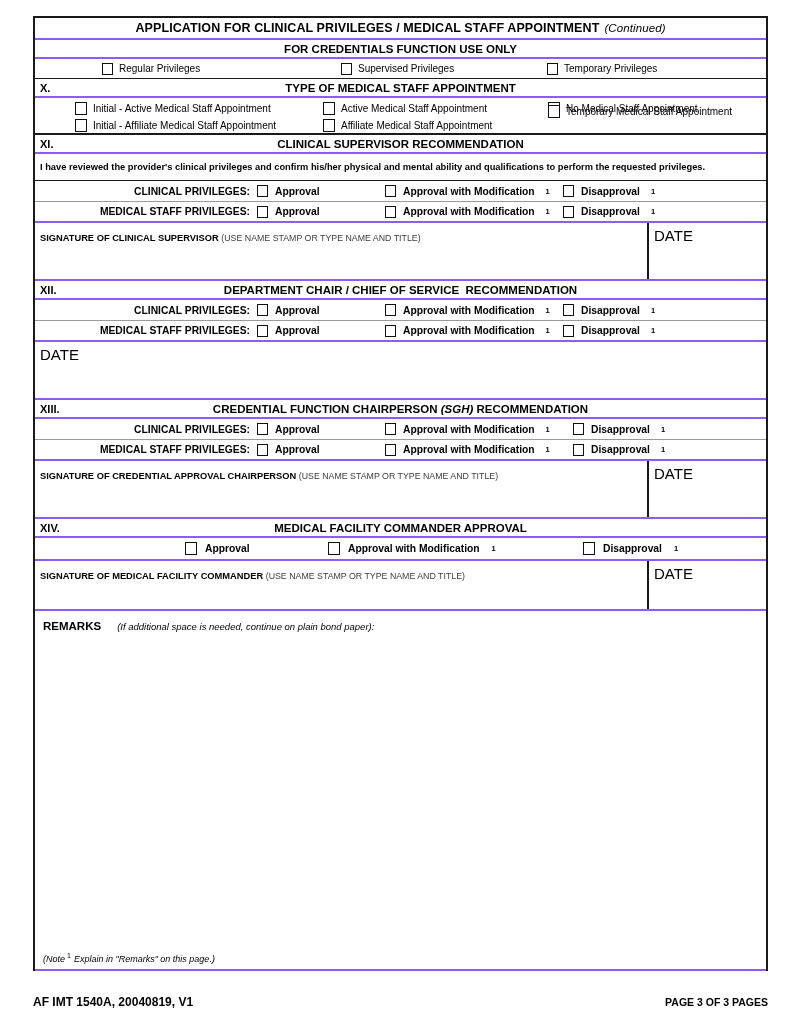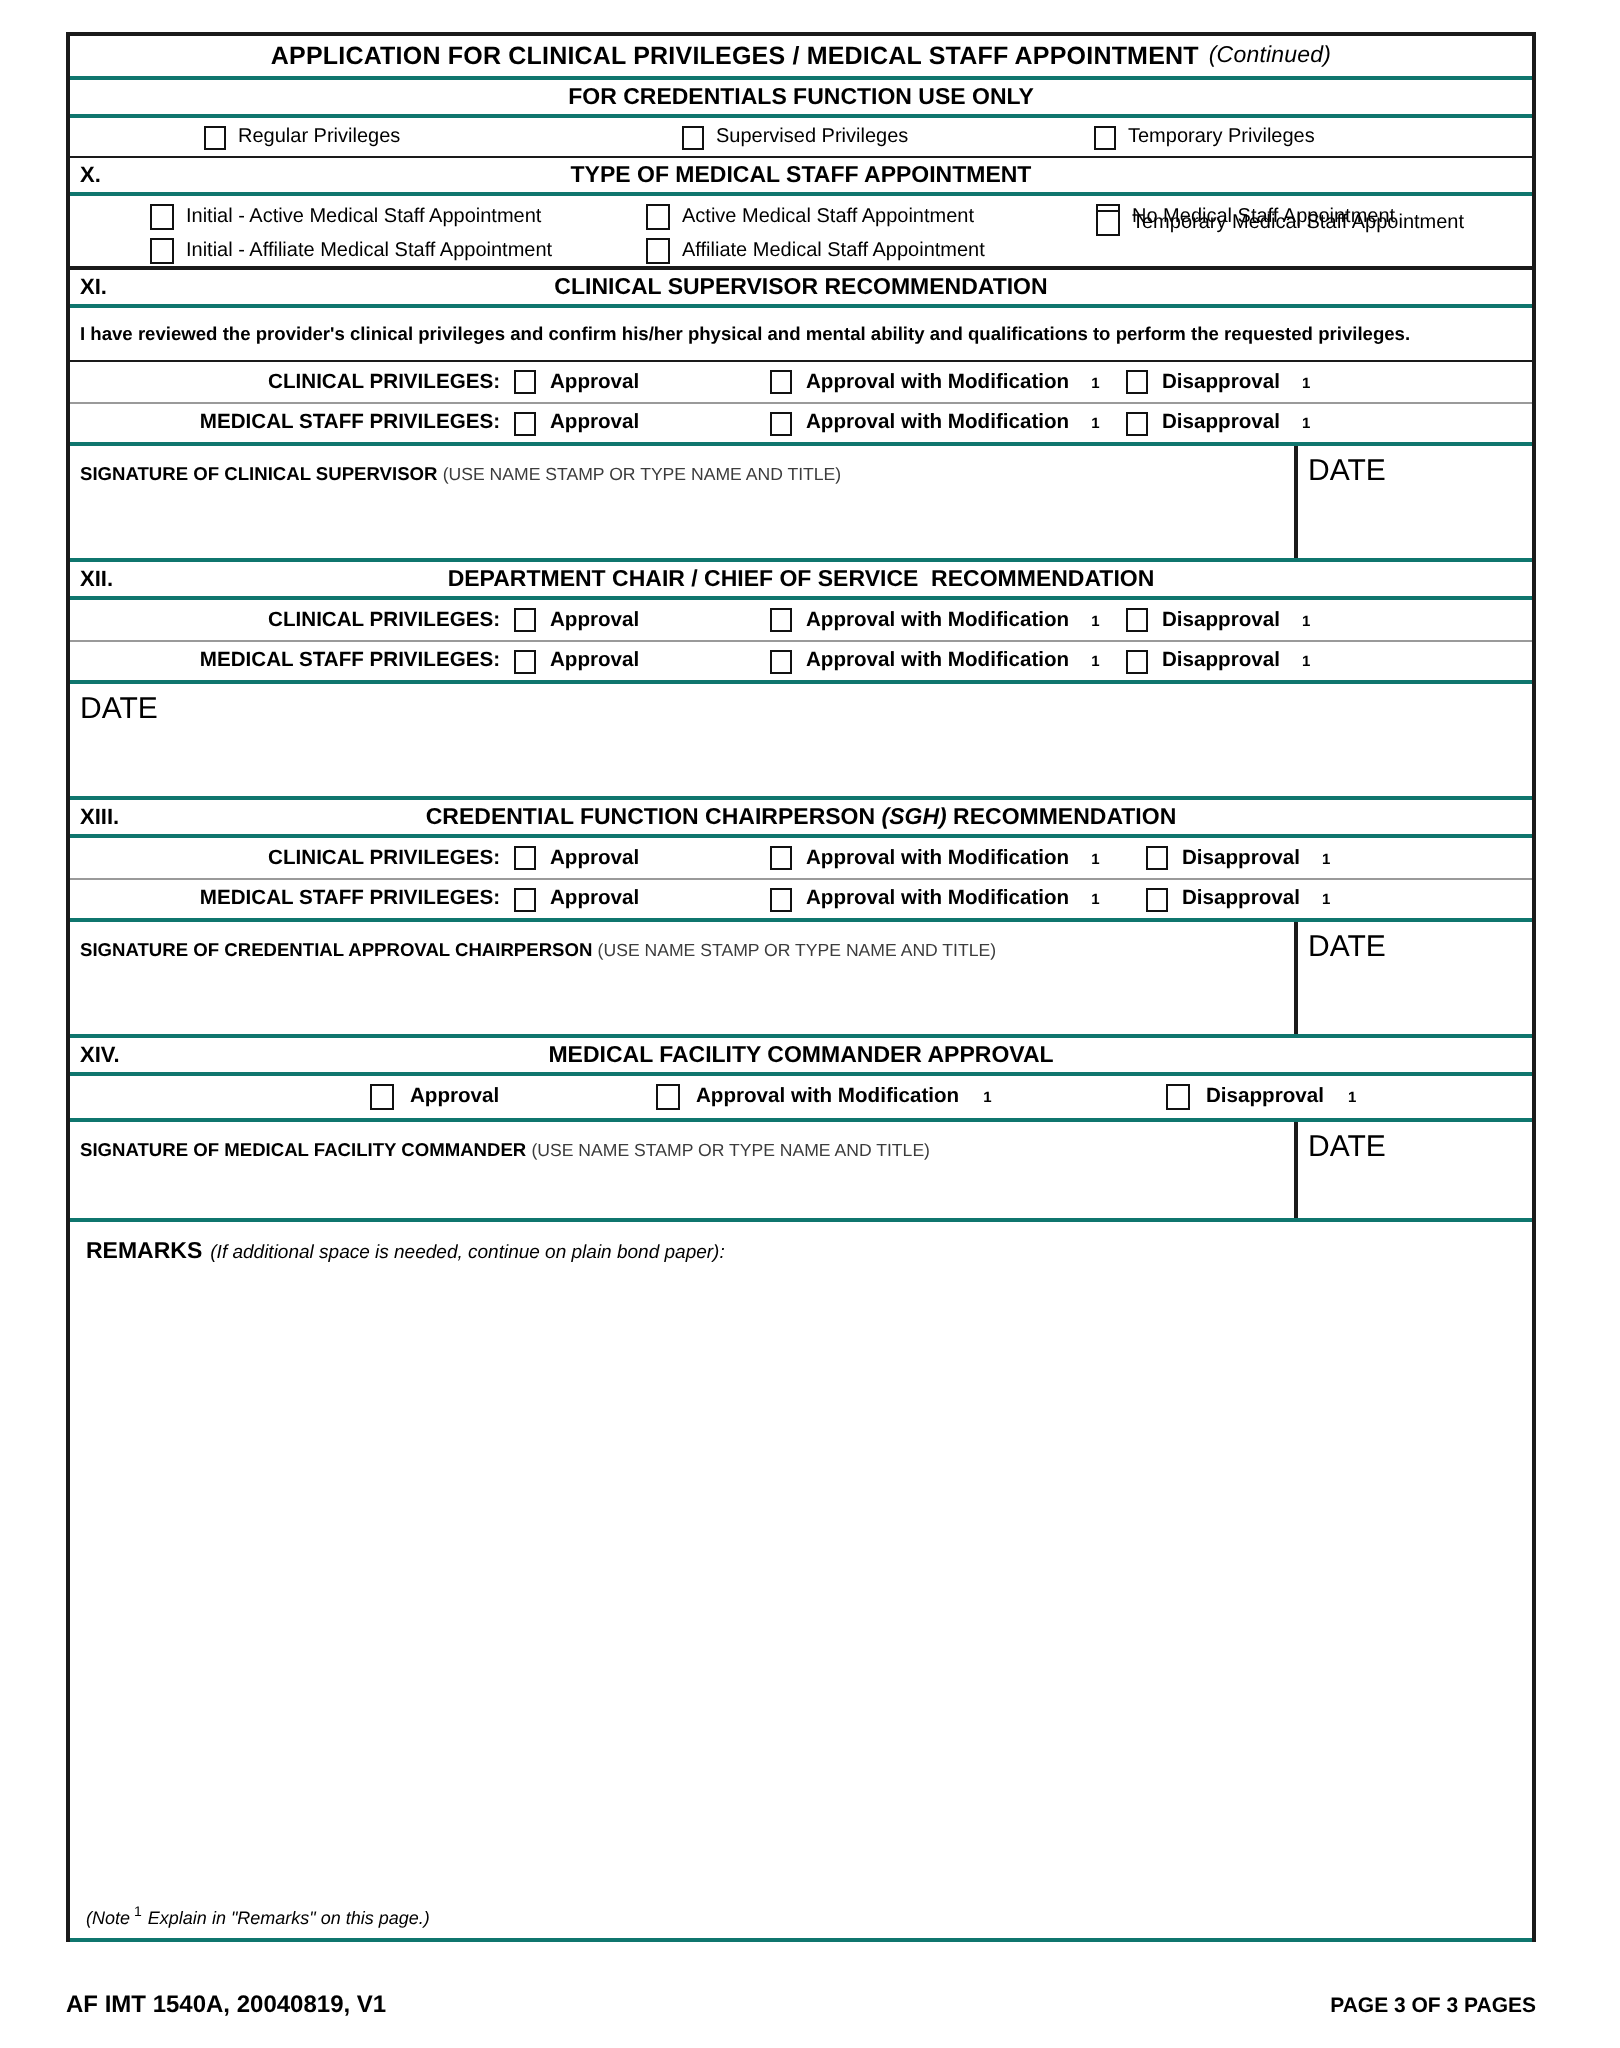--- a/index.html
+++ b/index.html
@@ -24,21 +24,21 @@
     width: 735px;
   }
 
   
   .frame {
     border: 2px solid #1a1a1a;
     border-bottom: none;
     box-sizing: border-box;
   }
   .row {
-    border-bottom: 2px solid #0f766e;
+    border-bottom: 2px solid #8b5cf6;
     box-sizing: border-box;
     position: relative;
     display: flex;
     align-items: center;
   }
   .row.thin { border-bottom: 1px solid #1a1a1a; }
   .row.gray { border-bottom: 1px solid #9a9a9a; }
 
   
   .title-bar {
@@ -199,21 +199,21 @@
     position: relative;
   }
   .remarks-head {
     font-size: 11.5px;
     font-weight: bold;
   }
   .remarks-head .note {
     font-size: 9.5px;
     font-style: italic;
     font-weight: normal;
-    margin-left: 4px;
+    margin-left: 16px;
   }
   .note-foot {
     position: absolute;
     left: 8px;
     bottom: 5px;
     font-size: 9px;
     font-style: italic;
   }
   .note-foot .sup-i {
     font-size: 7px;

